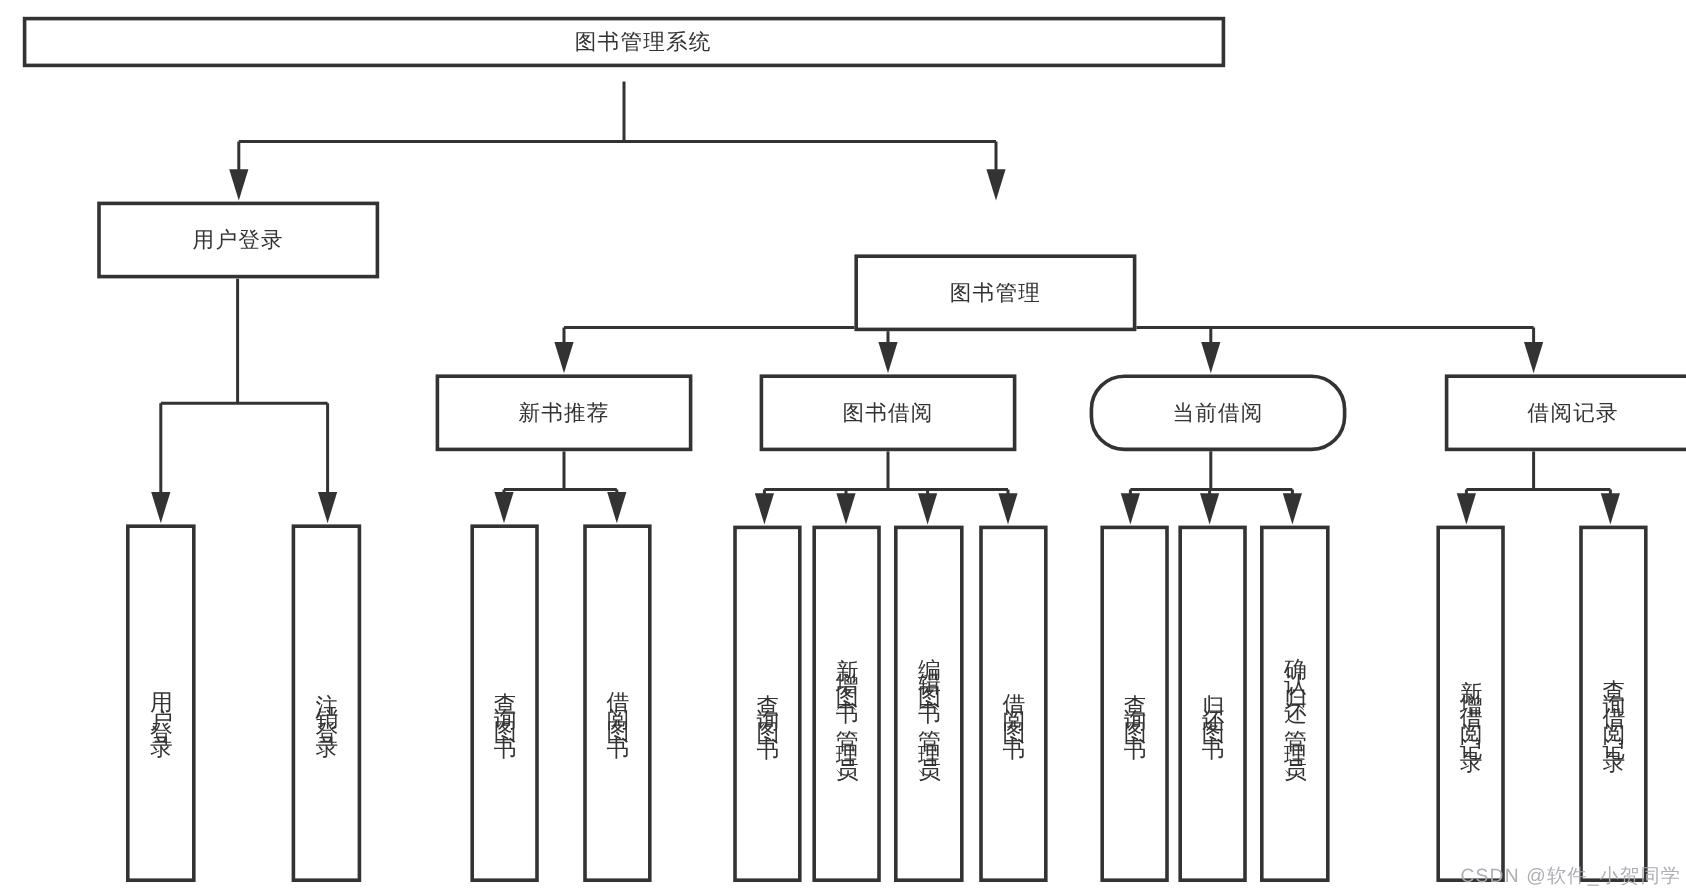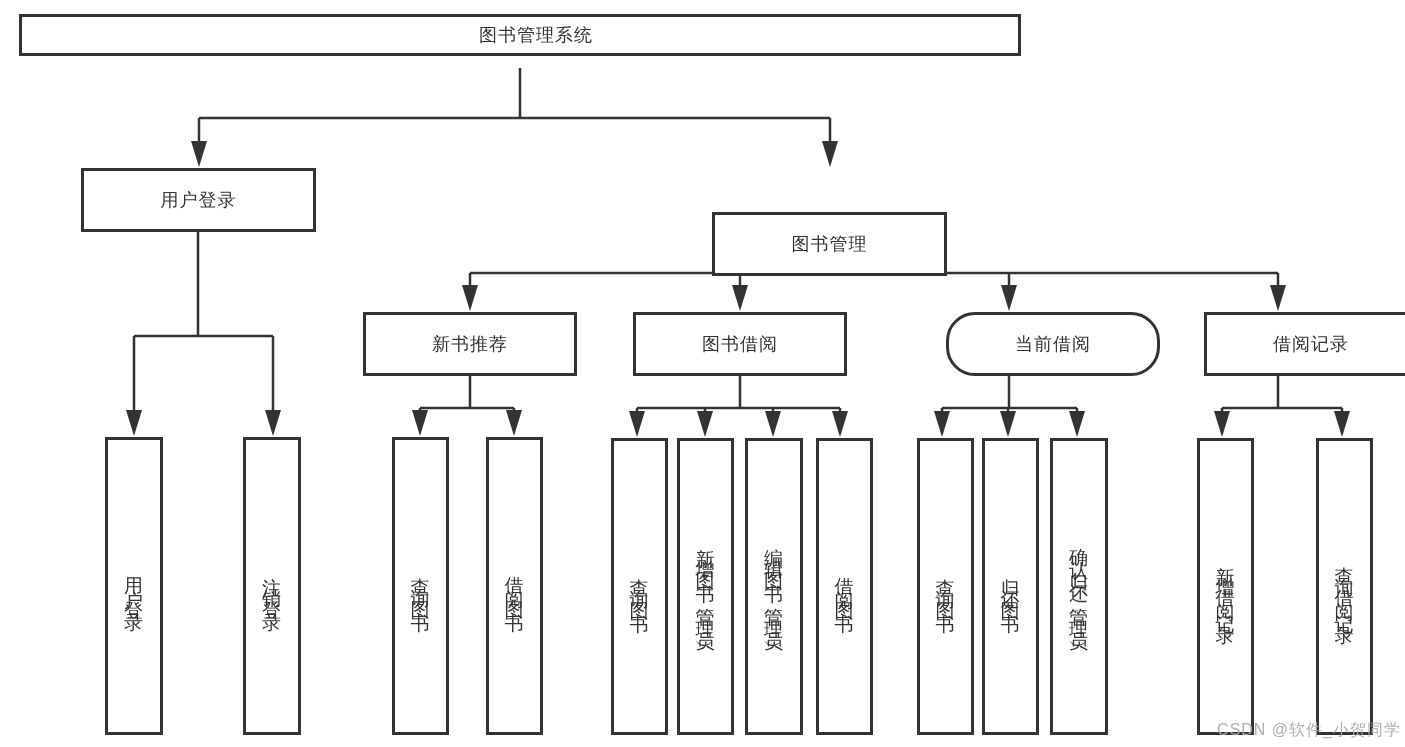--- a/index.html
+++ b/index.html
@@ -111,21 +111,21 @@
     </g>
   </svg>
 
   <div class="node" style="left:19px; top:14px; width:1002px; height:42px;padding-left:32px;">图书管理系统</div>
 
   <div class="node" style="left:81px; top:168px; width:235px; height:64px;">用户登录</div>
   <div class="node" style="left:712px; top:168px; width:235px; height:64px;margin-top:44px;">图书管理</div>
 
   <div class="node" style="left:633px; top:312px; width:214px; height:64px;">图书借阅</div>
   <div class="node" style="left:363px; top:312px; width:214px; height:64px;">新书推荐</div>
-  <div class="node" style="left:946px; top:312px; width:214px; height:64px;border-radius:29px;">当前借阅</div>
+  <div class="node" style="left:908px; top:312px; width:214px; height:64px;border-radius:29px;">当前借阅</div>
   <div class="node" style="left:1204px; top:312px; width:214px; height:64px;text-align:center;">借阅记录</div>
 
   <div class="vnode" style="left:105px; top:437px; width:58px; height:298px;">
     <span>用户登录</span>
   </div>
   <div class="vnode" style="left:243px; top:437px; width:58px; height:298px;">
     <span>注销登录</span>
   </div>
 
   <div class="vnode" style="left:392px; top:437px; width:57px; height:298px;">

